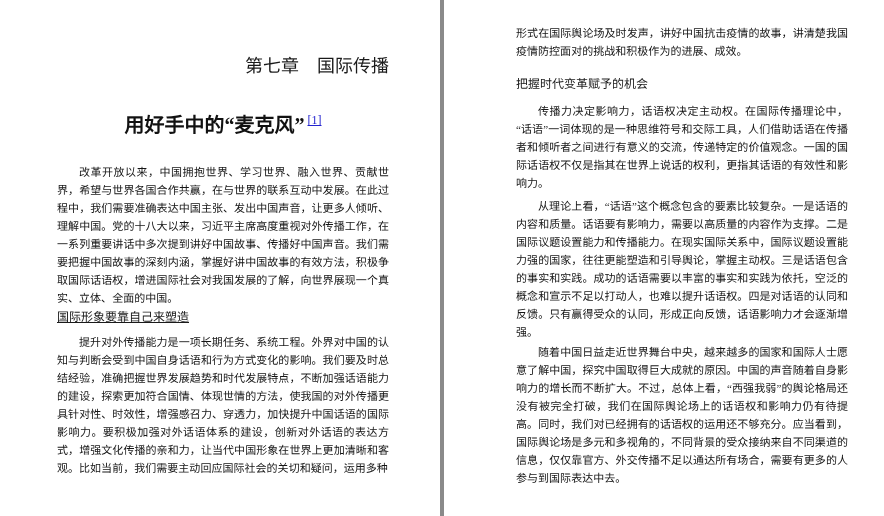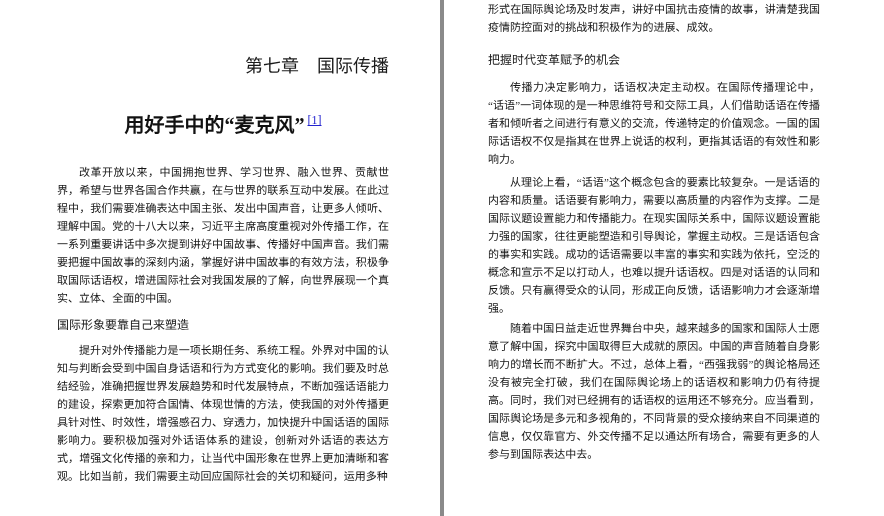--- a/index.html
+++ b/index.html
@@ -21,21 +21,21 @@
     width: 4px; height: 516px;
     background: #8a8a8a;
   }
   .page {
     position: absolute;
     top: 0;
     width: 332px;
     box-sizing: content-box;
   }
   .page-left  { left: 57px;  padding-top: 54px; }
-  .page-right { left: 488px; }
+  .page-right { left: 516px; padding-top: 24px; }
 
   .chapter-title {
     margin: 0;
     font-size: 18px;
     font-weight: normal;
     line-height: 24px;
     text-align: right;
     color: #1a1a1a;
   }
   .section-title {
@@ -56,21 +56,21 @@
     margin-left: 3px;
   }
   .sub-heading {
     margin: 0;
     font-size: 12px;
     font-weight: normal;
     line-height: 20px;
     text-align: left;
     color: #1a1a1a;
   }
-  .h-left  { margin-top: 8px; }
+  .h-left  { margin-top: 0; text-decoration: underline; }
   .h-right { margin-top: 14px; }
 
   .body-para {
     margin: 0;
     font-size: 11px;
     line-height: 18px;
     text-align: justify;
     color: #151515;
     letter-spacing: 0.03px;
   }

